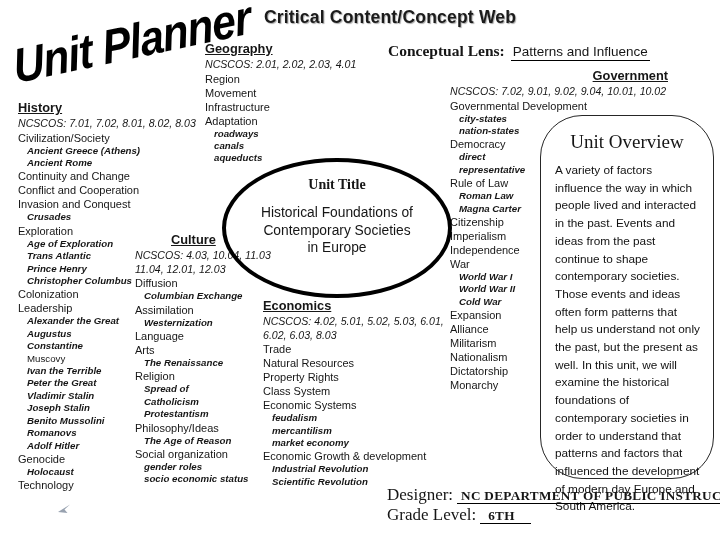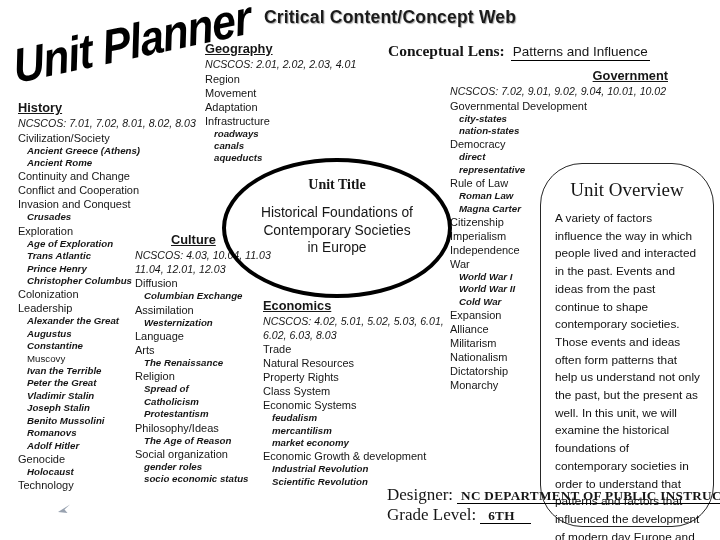--- a/index.html
+++ b/index.html
@@ -39,21 +39,21 @@
 
   
   .ellipse{position:absolute;left:222px;top:158px;width:222px;height:132px;
     border:4px solid #000;border-radius:50%;background:transparent;z-index:6;text-align:center;}
   .ellipse-head{font-family:"Liberation Serif",serif;font-weight:bold;font-size:14px;margin-top:15px;}
   .ellipse-lines{margin-top:11px;font-size:13.8px;}
   .ellipse-lines .li-line{line-height:17.6px;white-space:nowrap;}
 
   
   .overview{position:absolute;left:540px;top:115px;width:174px;height:364px;
-    border:1.6px solid #262626;border-radius:42px;background:#fff;z-index:4;box-sizing:border-box;margin-top:48px;}
+    border:1.6px solid #262626;border-radius:42px;background:#fff;z-index:4;box-sizing:border-box;}
   .overview-head{font-family:"Liberation Serif",serif;font-size:19px;text-align:center;margin:15px 0 9px 0;}
   .overview-body{font-size:11.8px;line-height:17.7px;padding:0 11px 0 14px;color:#111;}
 
   
   .footer{position:absolute;left:370px;top:485px;font-family:"Liberation Serif",serif;z-index:7;}
   .footer-row{white-space:nowrap;line-height:19px;}
   .footer-label{font-size:17px;margin-left:17px;}
   .footer-value{font-weight:bold;font-size:13.2px;border-bottom:1.6px solid #000;
     padding:0 3px 0 4px;letter-spacing:.3px;}
   .grade-value{padding:0 16px 0 8px;}
@@ -73,22 +73,22 @@
   <div class="lens">
     <span class="lens-label">Conceptual Lens:</span><span class="lens-value">Patterns and Influence</span>
   </div>
 
   <div class="col" id="col-geography">
     <div class="colhead">Geography</div>
     <div>
         <div class="li li-std">NCSCOS: 2.01, 2.02, 2.03, 4.01</div>
         <div class="li li-main">Region</div>
         <div class="li li-main">Movement</div>
+        <div class="li li-main">Infrastructure</div>
         <div class="li li-main">Adaptation</div>
-        <div class="li li-main">Infrastructure</div>
         <div class="li li-sub">roadways</div>
         <div class="li li-sub">canals</div>
         <div class="li li-sub">aqueducts</div>
       </div>
   </div>
 
   <div class="col" id="col-history">
     <div class="colhead">History</div>
     <div>
         <div class="li li-std">NCSCOS: 7.01, 7.02, 8.01, 8.02, 8.03</div>

